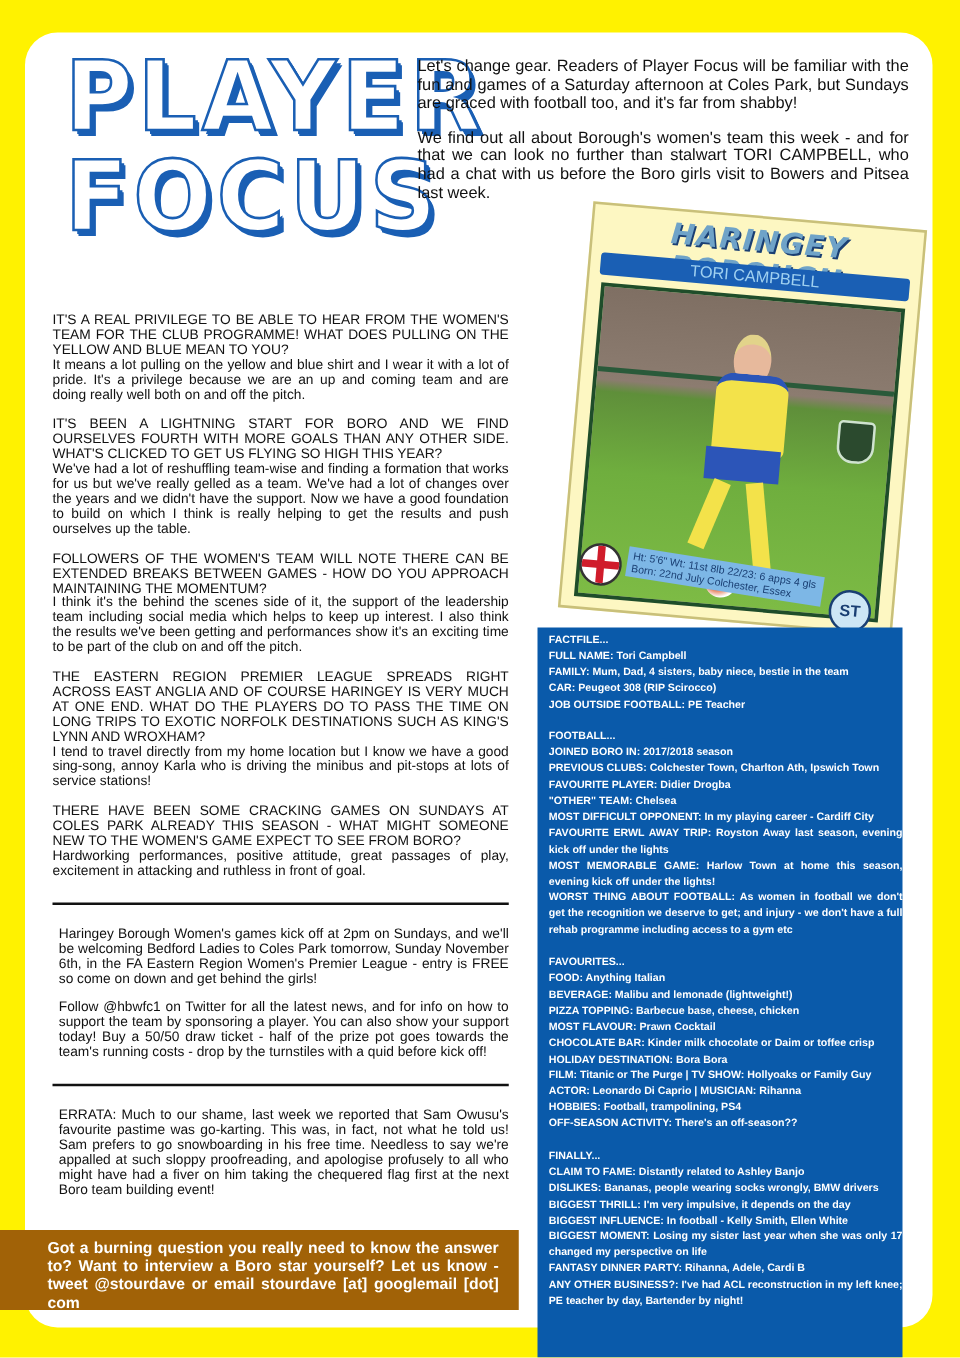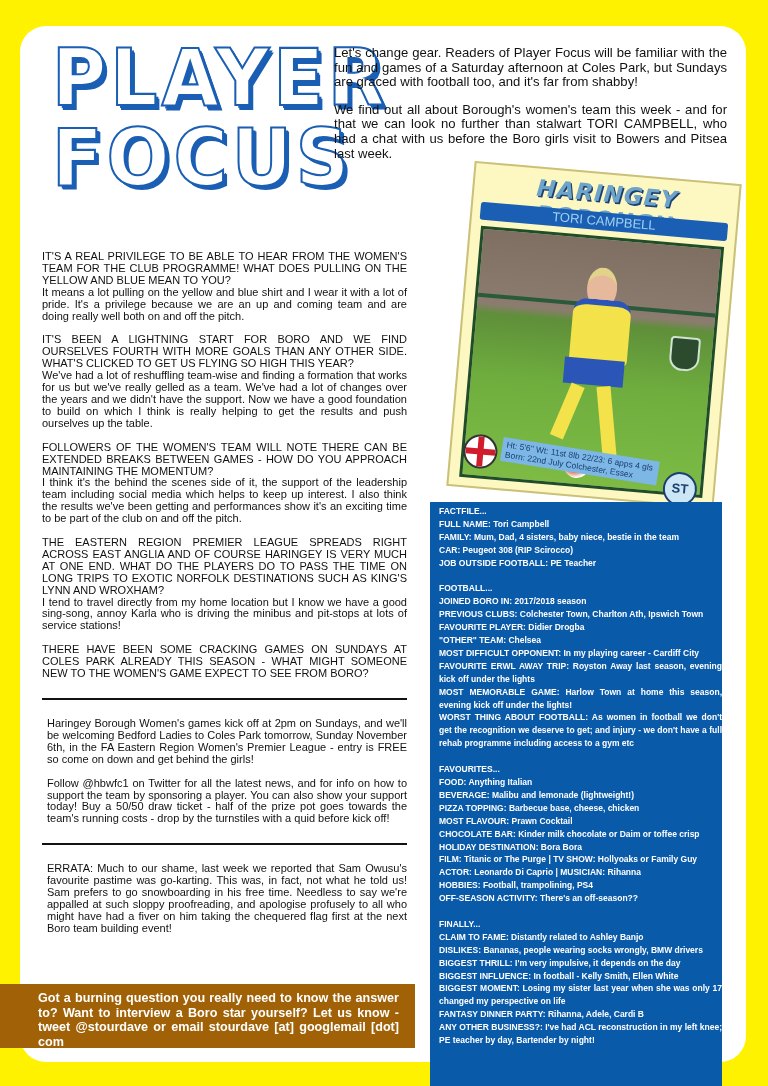--- a/index.html
+++ b/index.html
@@ -153,20 +153,21 @@
   <div class="qa">
     <span class="q">Followers of the women's team will note there can be extended breaks between games - how do you approach maintaining the momentum?</span>
     <span class="a">I think it's the behind the scenes side of it, the support of the leadership team including social media which helps to keep up interest. I also think the results we've been getting and performances show it's an exciting time to be part of the club on and off the pitch.</span>
   </div>
   <div class="qa">
     <span class="q">The Eastern Region Premier League spreads right across East Anglia and of course Haringey is very much at one end. What do the players do to pass the time on long trips to exotic Norfolk destinations such as King's Lynn and Wroxham?</span>
     <span class="a">I tend to travel directly from my home location but I know we have a good sing-song, annoy Karla who is driving the minibus and pit-stops at lots of service stations!</span>
   </div>
   <div class="qa">
     <span class="q">There have been some cracking games on Sundays at Coles Park already this season - what might someone new to the women's game expect to see from Boro?</span>
+    <span class="a">Hardworking performances, positive attitude, great passages of play, excitement in attacking and ruthless in front of goal.</span>
   </div>
 
   <div class="rule"></div>
 
   <p>Haringey Borough Women's games kick off at 2pm on Sundays, and we'll be welcoming Bedford Ladies to Coles Park tomorrow, Sunday November 6th, in the FA Eastern Region Women's Premier League - entry is FREE so come on down and get behind the girls!</p>
   <p>Follow @hbwfc1 on Twitter for all the latest news, and for info on how to support the team by sponsoring a player. You can also show your support today! Buy a 50/50 draw ticket - half of the prize pot goes towards the team's running costs - drop by the turnstiles with a quid before kick off!</p>
 
   <div class="rule"></div>
 
   <p>ERRATA: Much to our shame, last week we reported that Sam Owusu's favourite pastime was go-karting. This was, in fact, not what he told us! Sam prefers to go snowboarding in his free time. Needless to say we're appalled at such sloppy proofreading, and apologise profusely to all who might have had a fiver on him taking the chequered flag first at the next Boro team building event!</p>

